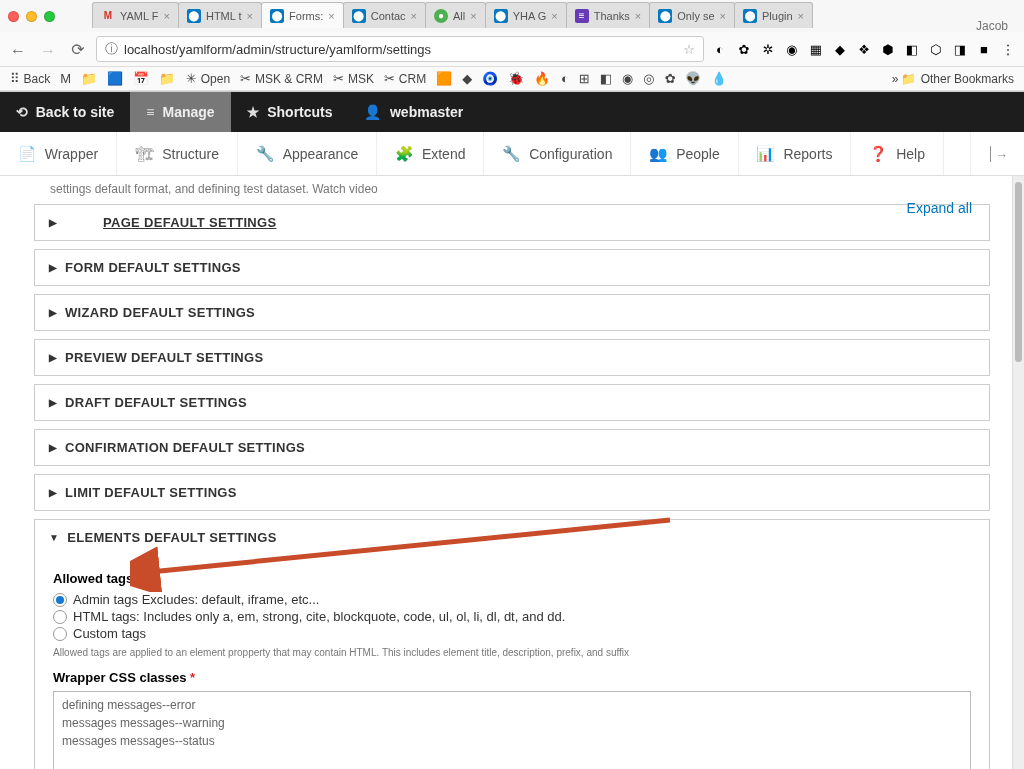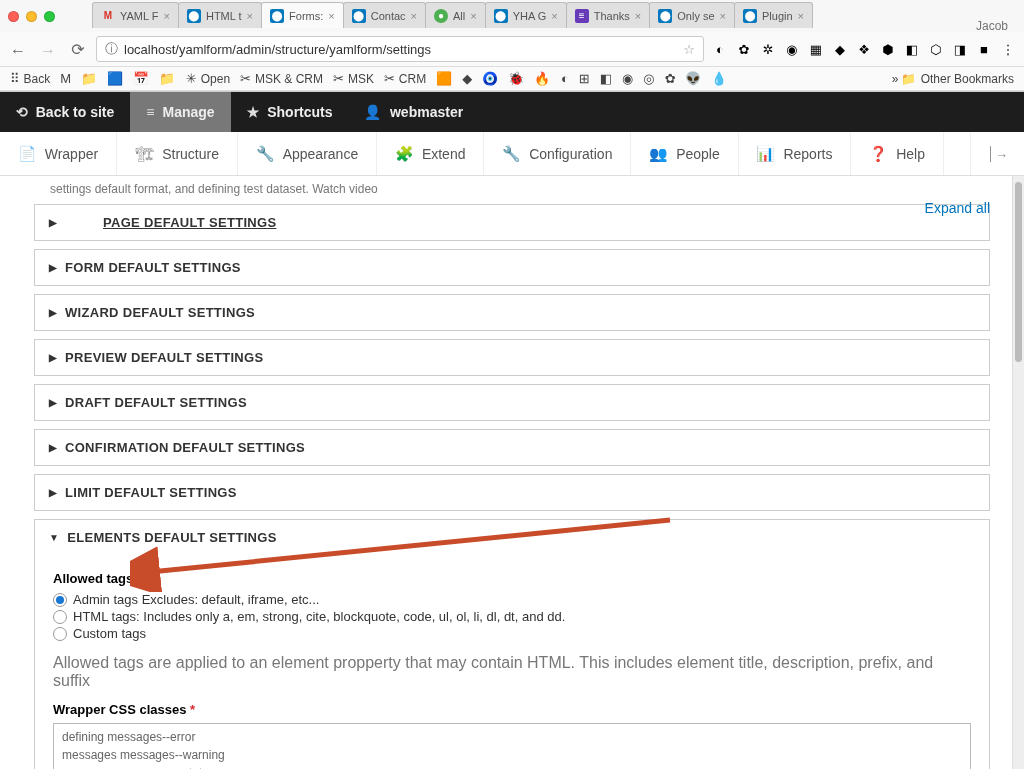--- a/index.html
+++ b/index.html
@@ -39,36 +39,36 @@
   .tb-item.active { background:#787878; }
   .tb-item .ic { font-size:14px; color:#ddd; }
   .subtoolbar { display:flex; background:#fff; border-bottom:1px solid #ddd; height:44px; align-items:center; overflow:hidden;}
   .st-item { display:flex; align-items:center; gap:8px; padding:0 18px; height:100%; font-size:14px; color:#555; border-right:1px solid #eee; }
   .st-item .ic { color:#888; font-size:15px; }
   .leave { margin-left:auto; padding:0 16px; color:#888; border-left:1px solid #eee; height:100%; display:flex; align-items:center; }
 
   
   .page { padding: 0 34px 40px 34px; position:relative; }
   .truncated { color:#777; font-size:12px; margin: 6px 0 8px 16px; }
-  .expand { position:absolute; right:34px; top:18px; color:#0074bd; font-size:14px; }
+  .expand { position:absolute; right:52px; top:18px; color:#0074bd; font-size:14px; }
 
   details.section { border:1px solid #ccc; margin-top:8px; background:#fff; }
   details.section > summary { list-style:none; padding:10px 14px; font-weight:700; font-size:13px; color:#333; letter-spacing:.3px; text-transform:uppercase; display:flex; align-items:center; gap:8px; cursor:pointer;}
   details.section > summary::-webkit-details-marker{display:none;}
   details.section > summary::before { content:"▶"; font-size:10px; color:#333;}
   details.section[open] > summary::before { content:"▼"; }
   details.section.first > summary span { text-decoration: underline; padding-left: 38px; }
   details.section .body { padding: 6px 18px 14px 18px; }
 
   .field-label { font-weight:700; font-size:13px; margin: 10px 0 6px; }
   .req { color:#d8292f; }
   .radio-row { display:flex; align-items:center; gap:6px; font-size:13px; color:#333; margin:2px 0; }
   .radio { width:14px; height:14px; border:1px solid #999; border-radius:50%; display:inline-flex; align-items:center; justify-content:center; }
   .radio.checked::after { content:""; width:8px; height:8px; border-radius:50%; background:#1976d2; }
-  .helper { color:#777; font-size:16px; margin:13px 0 12px; }
+  .helper { color:#777; font-size:10px; margin:6px 0 12px; }
 
   .textarea { border:1px solid #bbb; background:#fff; width:100%; height:86px; padding:4px 8px; font-family: inherit; font-size:12px; color:#666; overflow-y:scroll;}
   .textarea div { line-height:1.5; }
 
   
   .arrow-svg { position:absolute; pointer-events:none; }
 
   
   .scroll-hint { position:absolute; right:0; top:176px; bottom:0; width:12px; background:linear-gradient(#eee,#eee); border-left:1px solid #ddd; }
   .scroll-thumb { position:absolute; right:2px; top:6px; width:7px; height:180px; background:#bbb; border-radius:4px; }

